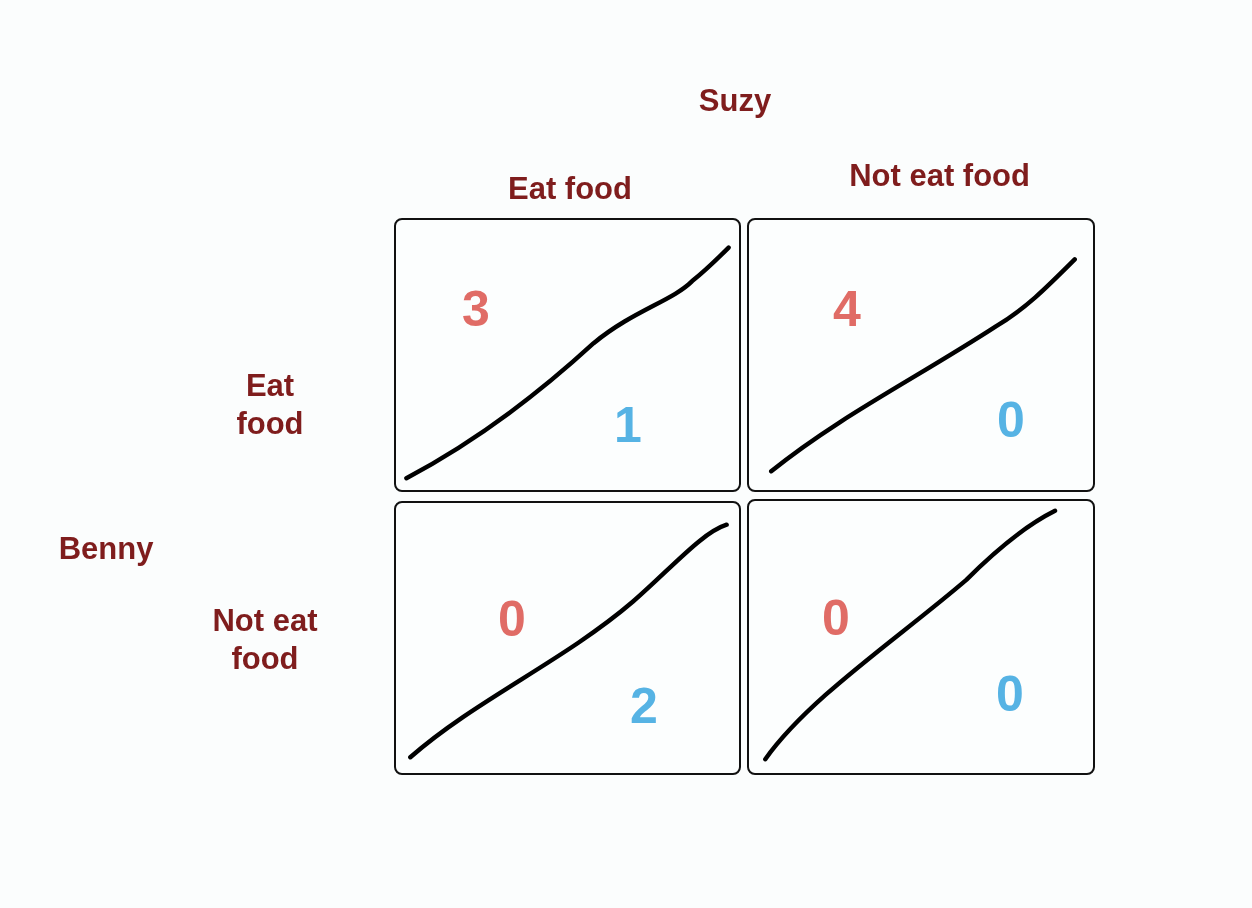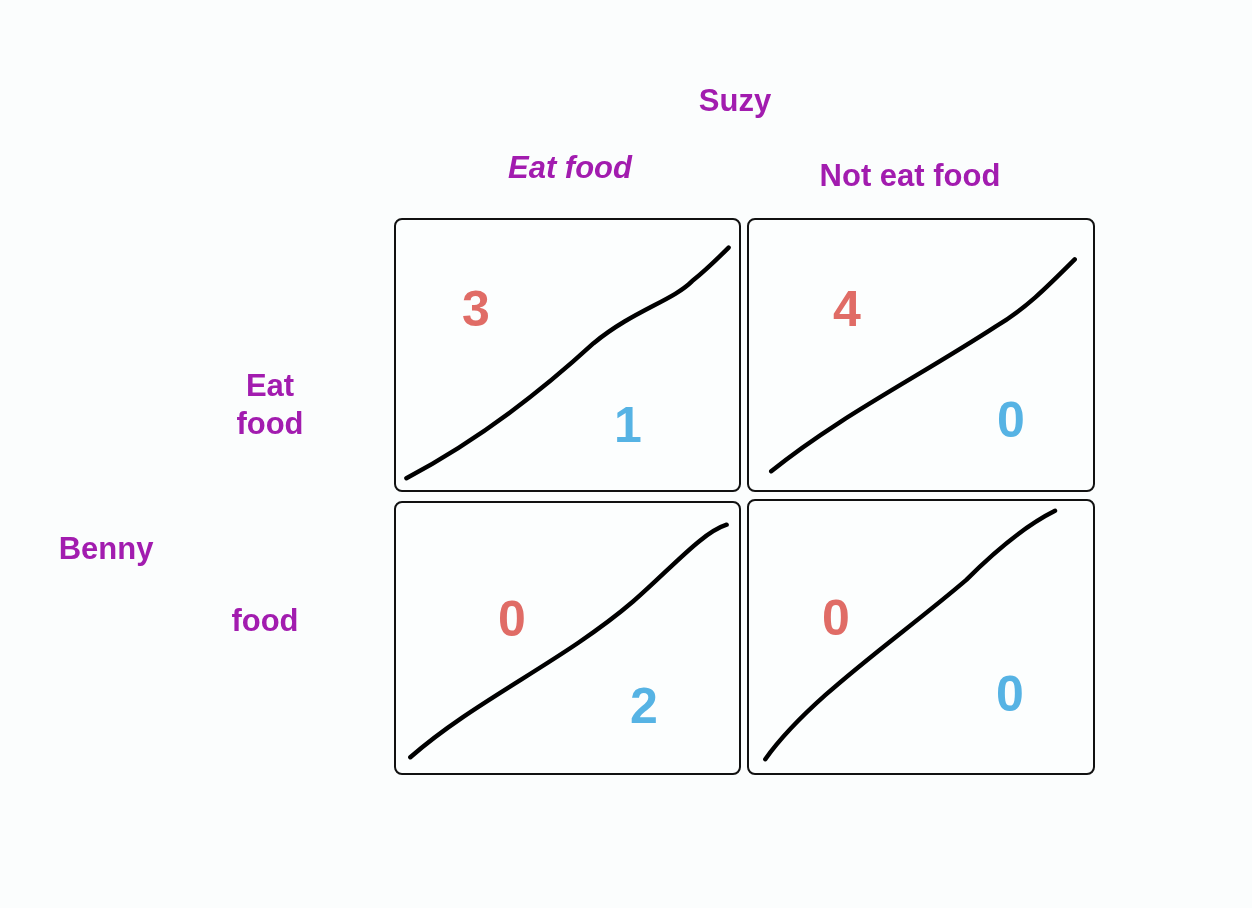--- a/index.html
+++ b/index.html
@@ -1,37 +1,38 @@
 <!DOCTYPE html>
 <html><head>
 <meta charset="utf-8">
 <style>
   html, body { margin:0; padding:0; }
   body { width:1252px; height:908px; background:#fbfdfd; position:relative; overflow:hidden;
          font-family:"Liberation Sans", sans-serif; color:#222; }
-  .lbl { position:absolute; font-weight:bold; font-size:31px; line-height:38px; text-align:center; color:#a21caf; }
+  .lbl { position:absolute; font-weight:bold; font-size:31px; line-height:38px; text-align:center; color:#7f1d1d; }
   .cell { position:absolute; border:2.5px solid #111; border-radius:8px; box-sizing:border-box; background:#fcfefe; }
   .cell svg { position:absolute; left:0; top:0; width:100%; height:100%; overflow:visible; }
   .num { position:absolute; font-weight:bold; font-size:50px; line-height:50px; }
   .red { color:#e06c66; }
   .blue { color:#56b3e4; }
 </style>
 </head>
 <body>
 
 <div class="lbl" style="left:680px;top:82px;width:110px;">Suzy</div>
-<div class="lbl" style="left:470px;top:149px;width:200px;font-style:italic;">Eat food</div>
-<div class="lbl" style="left:790px;top:157px;width:240px;">Not eat food</div>
+<div class="lbl" style="left:470px;top:170px;width:200px;">Eat food</div>
+<div class="lbl" style="left:790px;top:157px;width:240px;text-align:right;">Not eat food</div>
 
 <div class="lbl" style="left:40px;top:483px;width:132px;margin-top:47px;">Benny</div>
 <div class="lbl" style="left:210px;top:320px;width:120px;margin-top:47px;">
   <div>Eat</div>
   <div>food</div>
 </div>
 <div class="lbl" style="left:195px;top:602px;width:140px;">
+  <div>Not eat</div>
   <div>food</div>
 </div>
 
 <div class="cell" style="left:394px;top:218px;width:347px;height:274px;">
   <svg viewBox="0 0 347 274">
       <path d="M10 262 C 80 225, 140 180, 200 125 C 240 92, 280 82, 300 62 C 315 50, 325 40, 337 28" stroke="#000" stroke-width="4.5" fill="none" stroke-linecap="round"></path>
     </svg>
   <div class="num red" style="left:66px;top:64px;">3</div>
   <div class="num blue" style="left:218px;top:180px;">1</div>
 </div>

